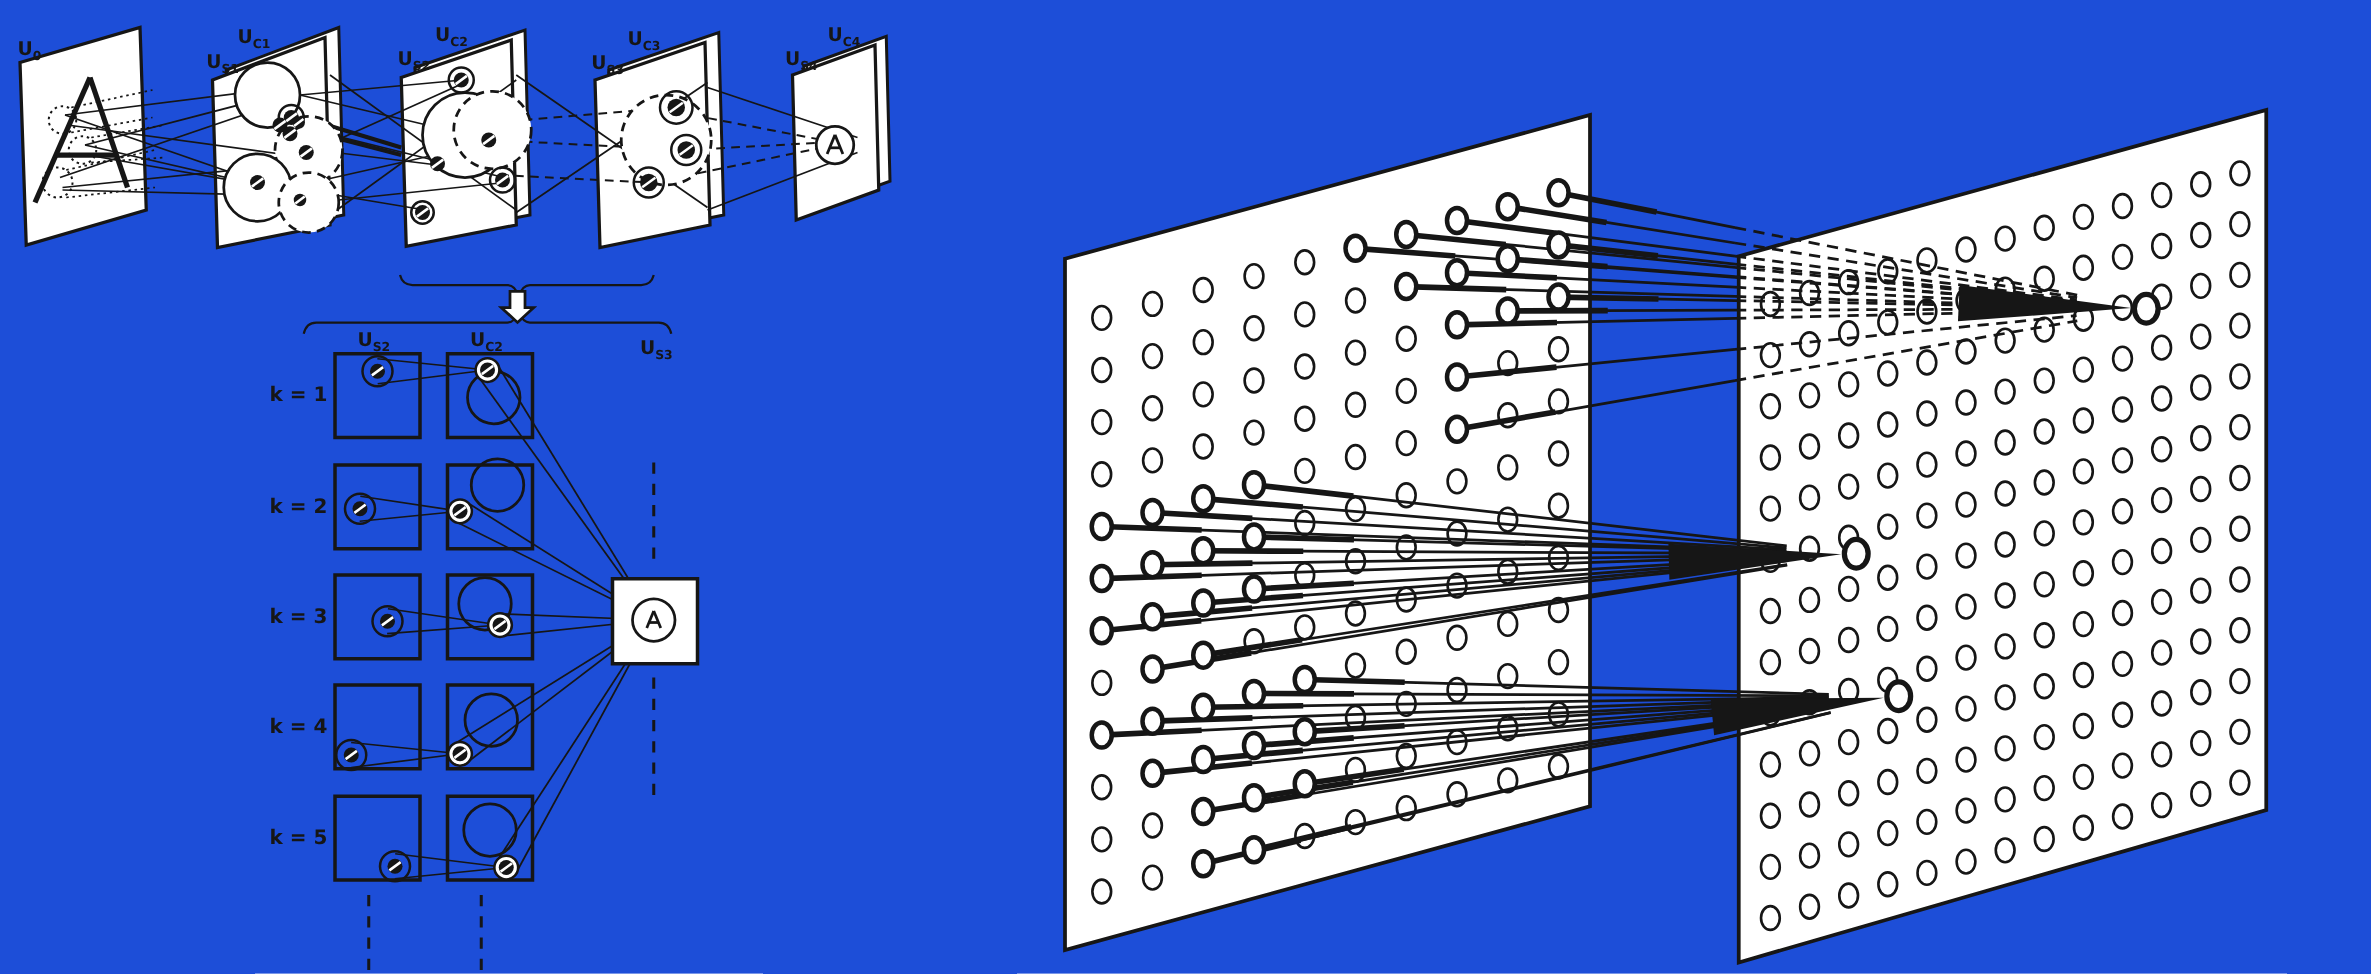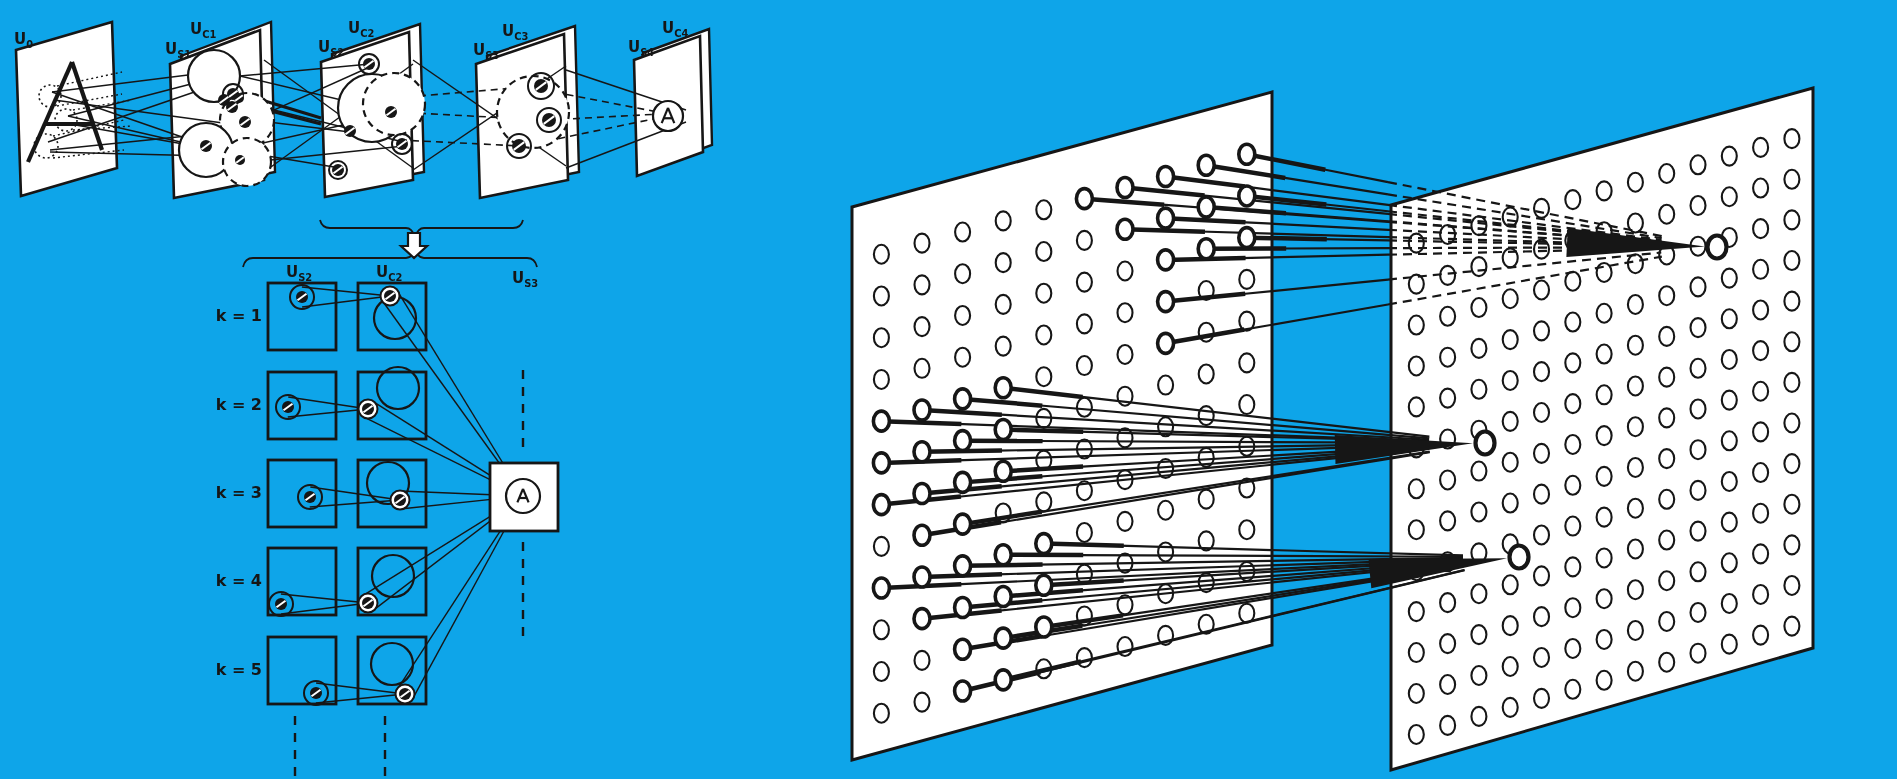--- a/index.html
+++ b/index.html
@@ -1,16 +1,16 @@
 <!DOCTYPE html>
 <html><head>
 <meta charset="utf-8">
 <style>
   html,body{margin:0;padding:0;background:#ffffff;}
-  .stage{position:relative;width:1897px;height:779px;background:#0ea5e9;overflow:hidden;}
+  .stage{position:relative;width:1897px;height:779px;background:#1d4ed8;overflow:hidden;}
   svg{position:absolute;left:0;top:0;}
   text{font-family:"DejaVu Sans","Liberation Sans",sans-serif;fill:#161616;}
 </style>
 </head>
 <body>
 
 <div class="stage">
   <svg id="fig" width="1897" height="779" viewBox="0 0 1897 779">
     <g id="g-network">
         <polygon points="16,50 112,22 117,168 21,196" fill="#ffffff" stroke="#161616" stroke-width="2.6"></polygon>

